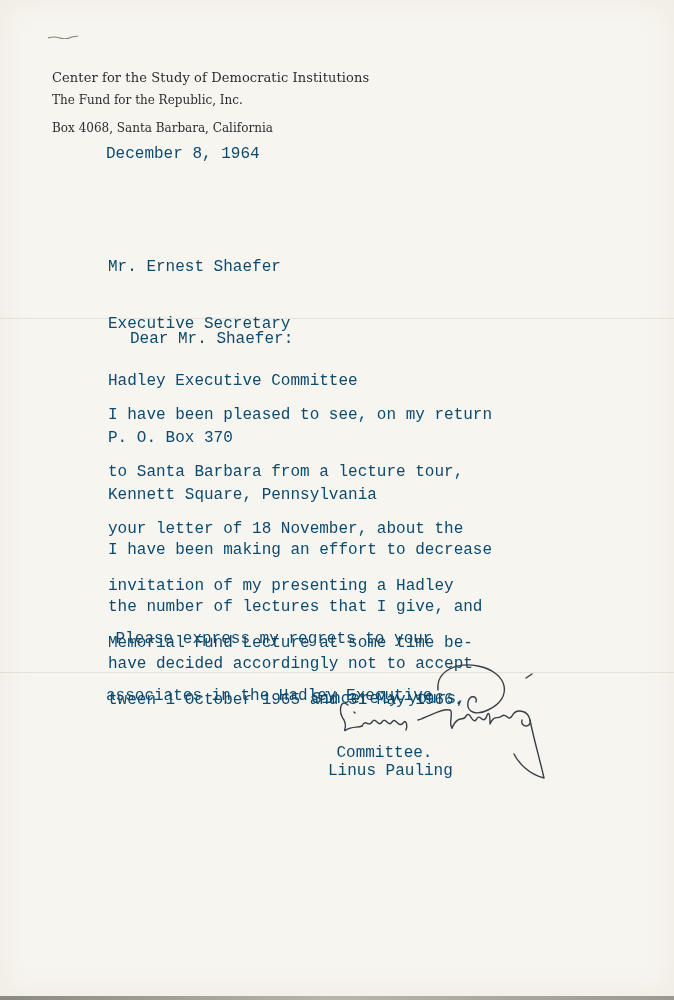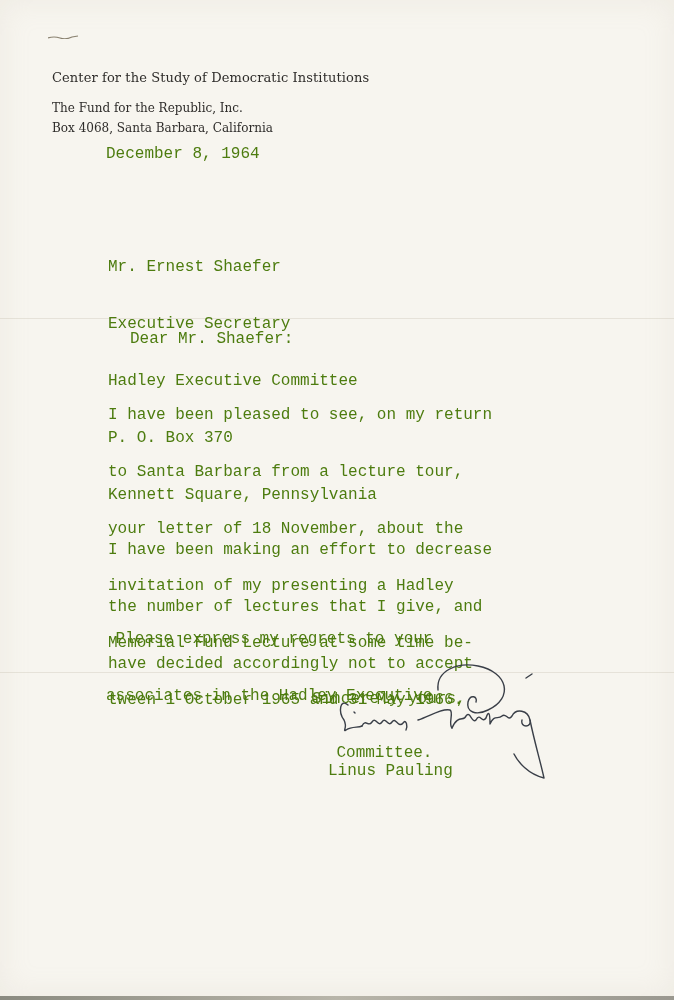--- a/index.html
+++ b/index.html
@@ -41,31 +41,31 @@
       left: 52px;
       font-family: "DejaVu Serif", "Liberation Serif", serif;
       color: #2e2c2a;
     }
     .lh-title {
       top: 70px;
       font-size: 13px;
       letter-spacing: 0.1px;
     }
     .lh-sub1 {
-      top: 101px;
+      top: 93px;
       font-size: 12px;
     }
     .lh-sub2 {
       top: 121px;
       font-size: 12px;
     }
     .typed {
       position: absolute;
       font-family: "Liberation Mono", "DejaVu Sans Mono", monospace;
-      color: #4d7c0f;
+      color: #0c4a6e;
       font-size: 16px;
       line-height: 19px;
       white-space: pre;
     }
     .date { left: 106px; top: 145px; }
     .address { left: 108px; top: 220px; }
     .salutation { left: 108px; top: 330px; margin-left: 22px; }
     .para1 { left: 108px; top: 368px; }
     .para2 { left: 108px; top: 503px; }
     .para3 { left: 106px; top: 592px; text-align: right; }

